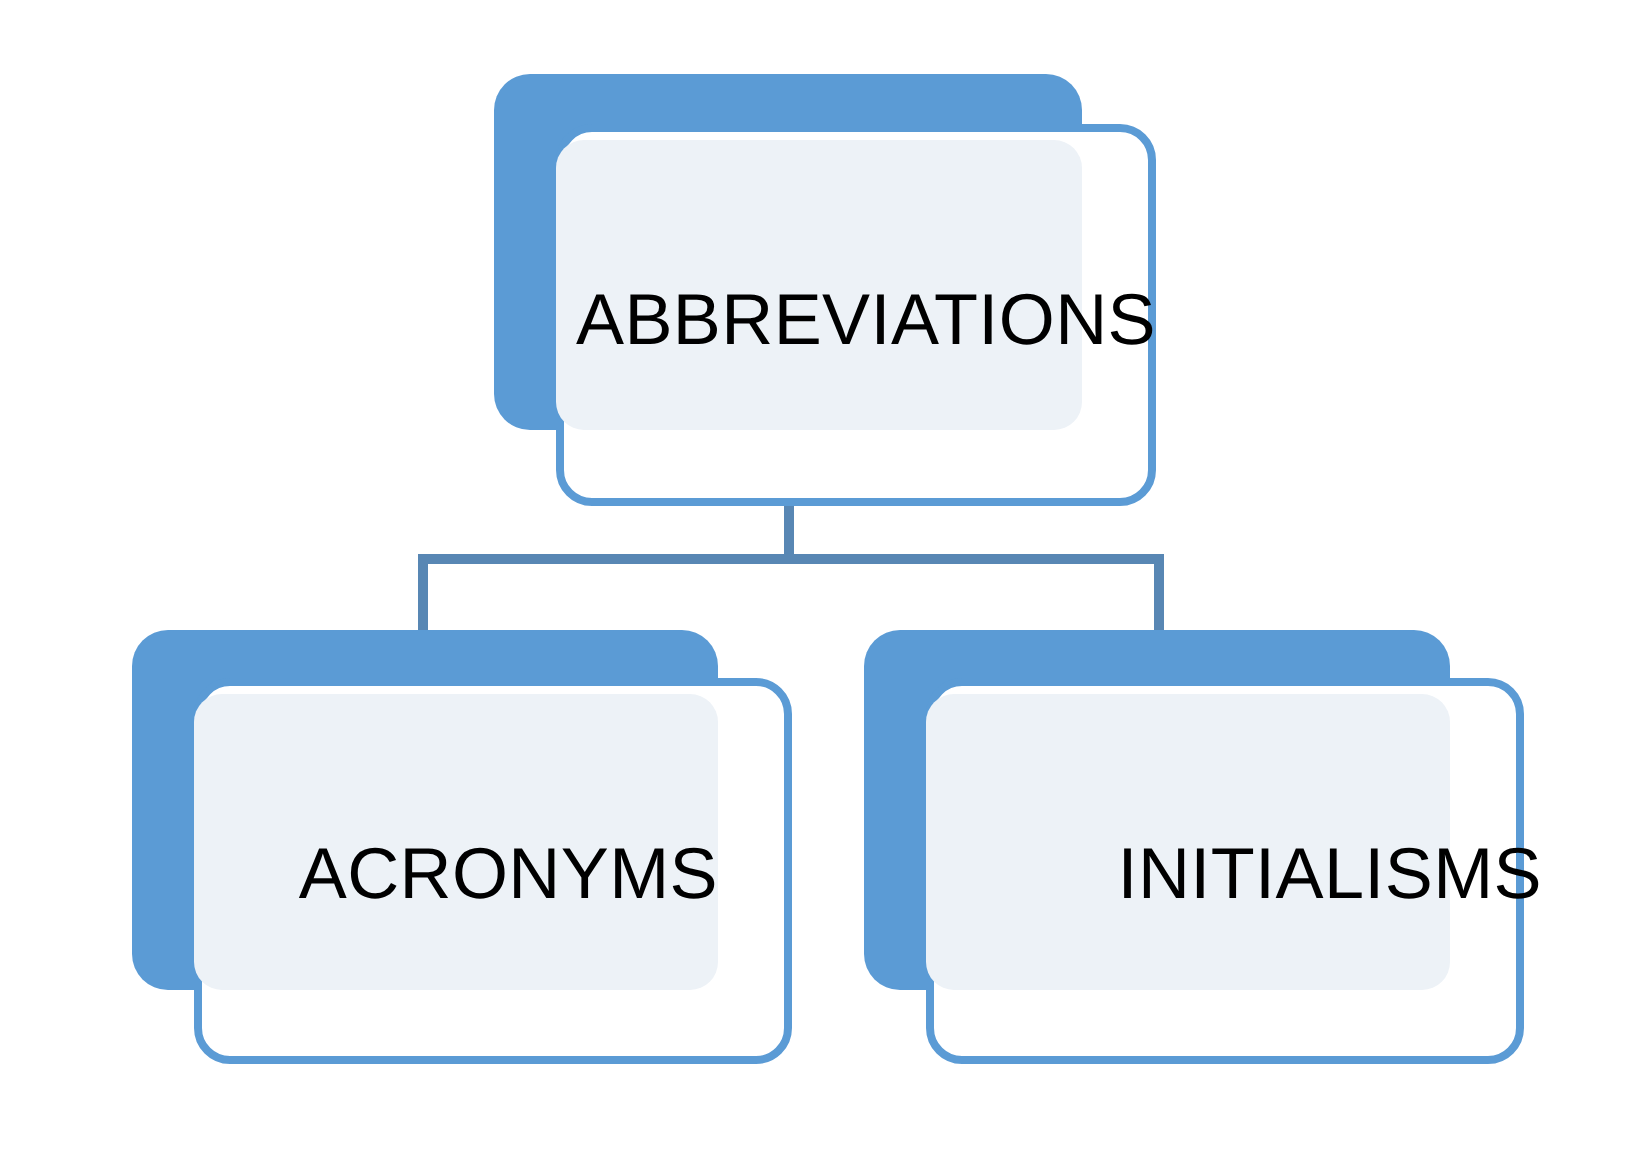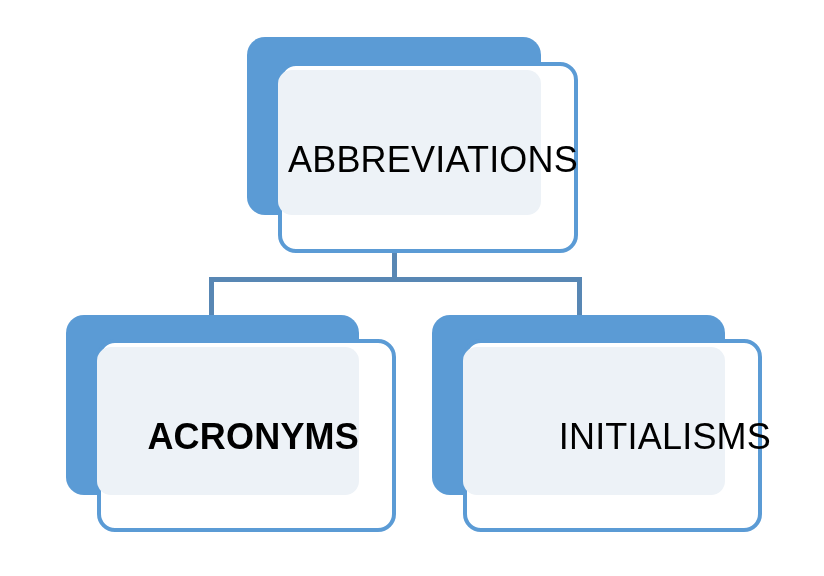--- a/index.html
+++ b/index.html
@@ -69,21 +69,21 @@
   #node-parent { left: 0; top: 0; width: 824px; height: 576px; }
   #node-parent .node-plate { left: 247px; top: 37px; width: 294px; height: 178px; }
   #node-parent .node-frame { left: 278px; top: 62px; width: 300px; height: 191px; }
   #node-parent .node-fill  { left: 278px; top: 70px; width: 263px; height: 145px; }
   #node-parent .node-label { left: 247px; top: 142px; width: 331px; }
 
   
   #node-child-left .node-plate { left: 66px; top: 315px; width: 293px; height: 180px; }
   #node-child-left .node-frame { left: 97px; top: 339px; width: 299px; height: 193px; }
   #node-child-left .node-fill  { left: 97px; top: 347px; width: 262px; height: 148px; }
-  #node-child-left .node-label { left: 66px; top: 419px; width: 293px; font-weight: bold; }
+  #node-child-left .node-label { left: 66px; top: 419px; width: 293px; }
 
   
   #node-child-right .node-plate { left: 432px; top: 315px; width: 293px; height: 180px; }
   #node-child-right .node-frame { left: 463px; top: 339px; width: 299px; height: 193px; }
   #node-child-right .node-fill  { left: 463px; top: 347px; width: 262px; height: 148px; }
   #node-child-right .node-label { left: 432px; top: 419px; width: 339px; }
 
   #node-child-left, #node-child-right { left: 0; top: 0; width: 824px; height: 576px; }
 
   

